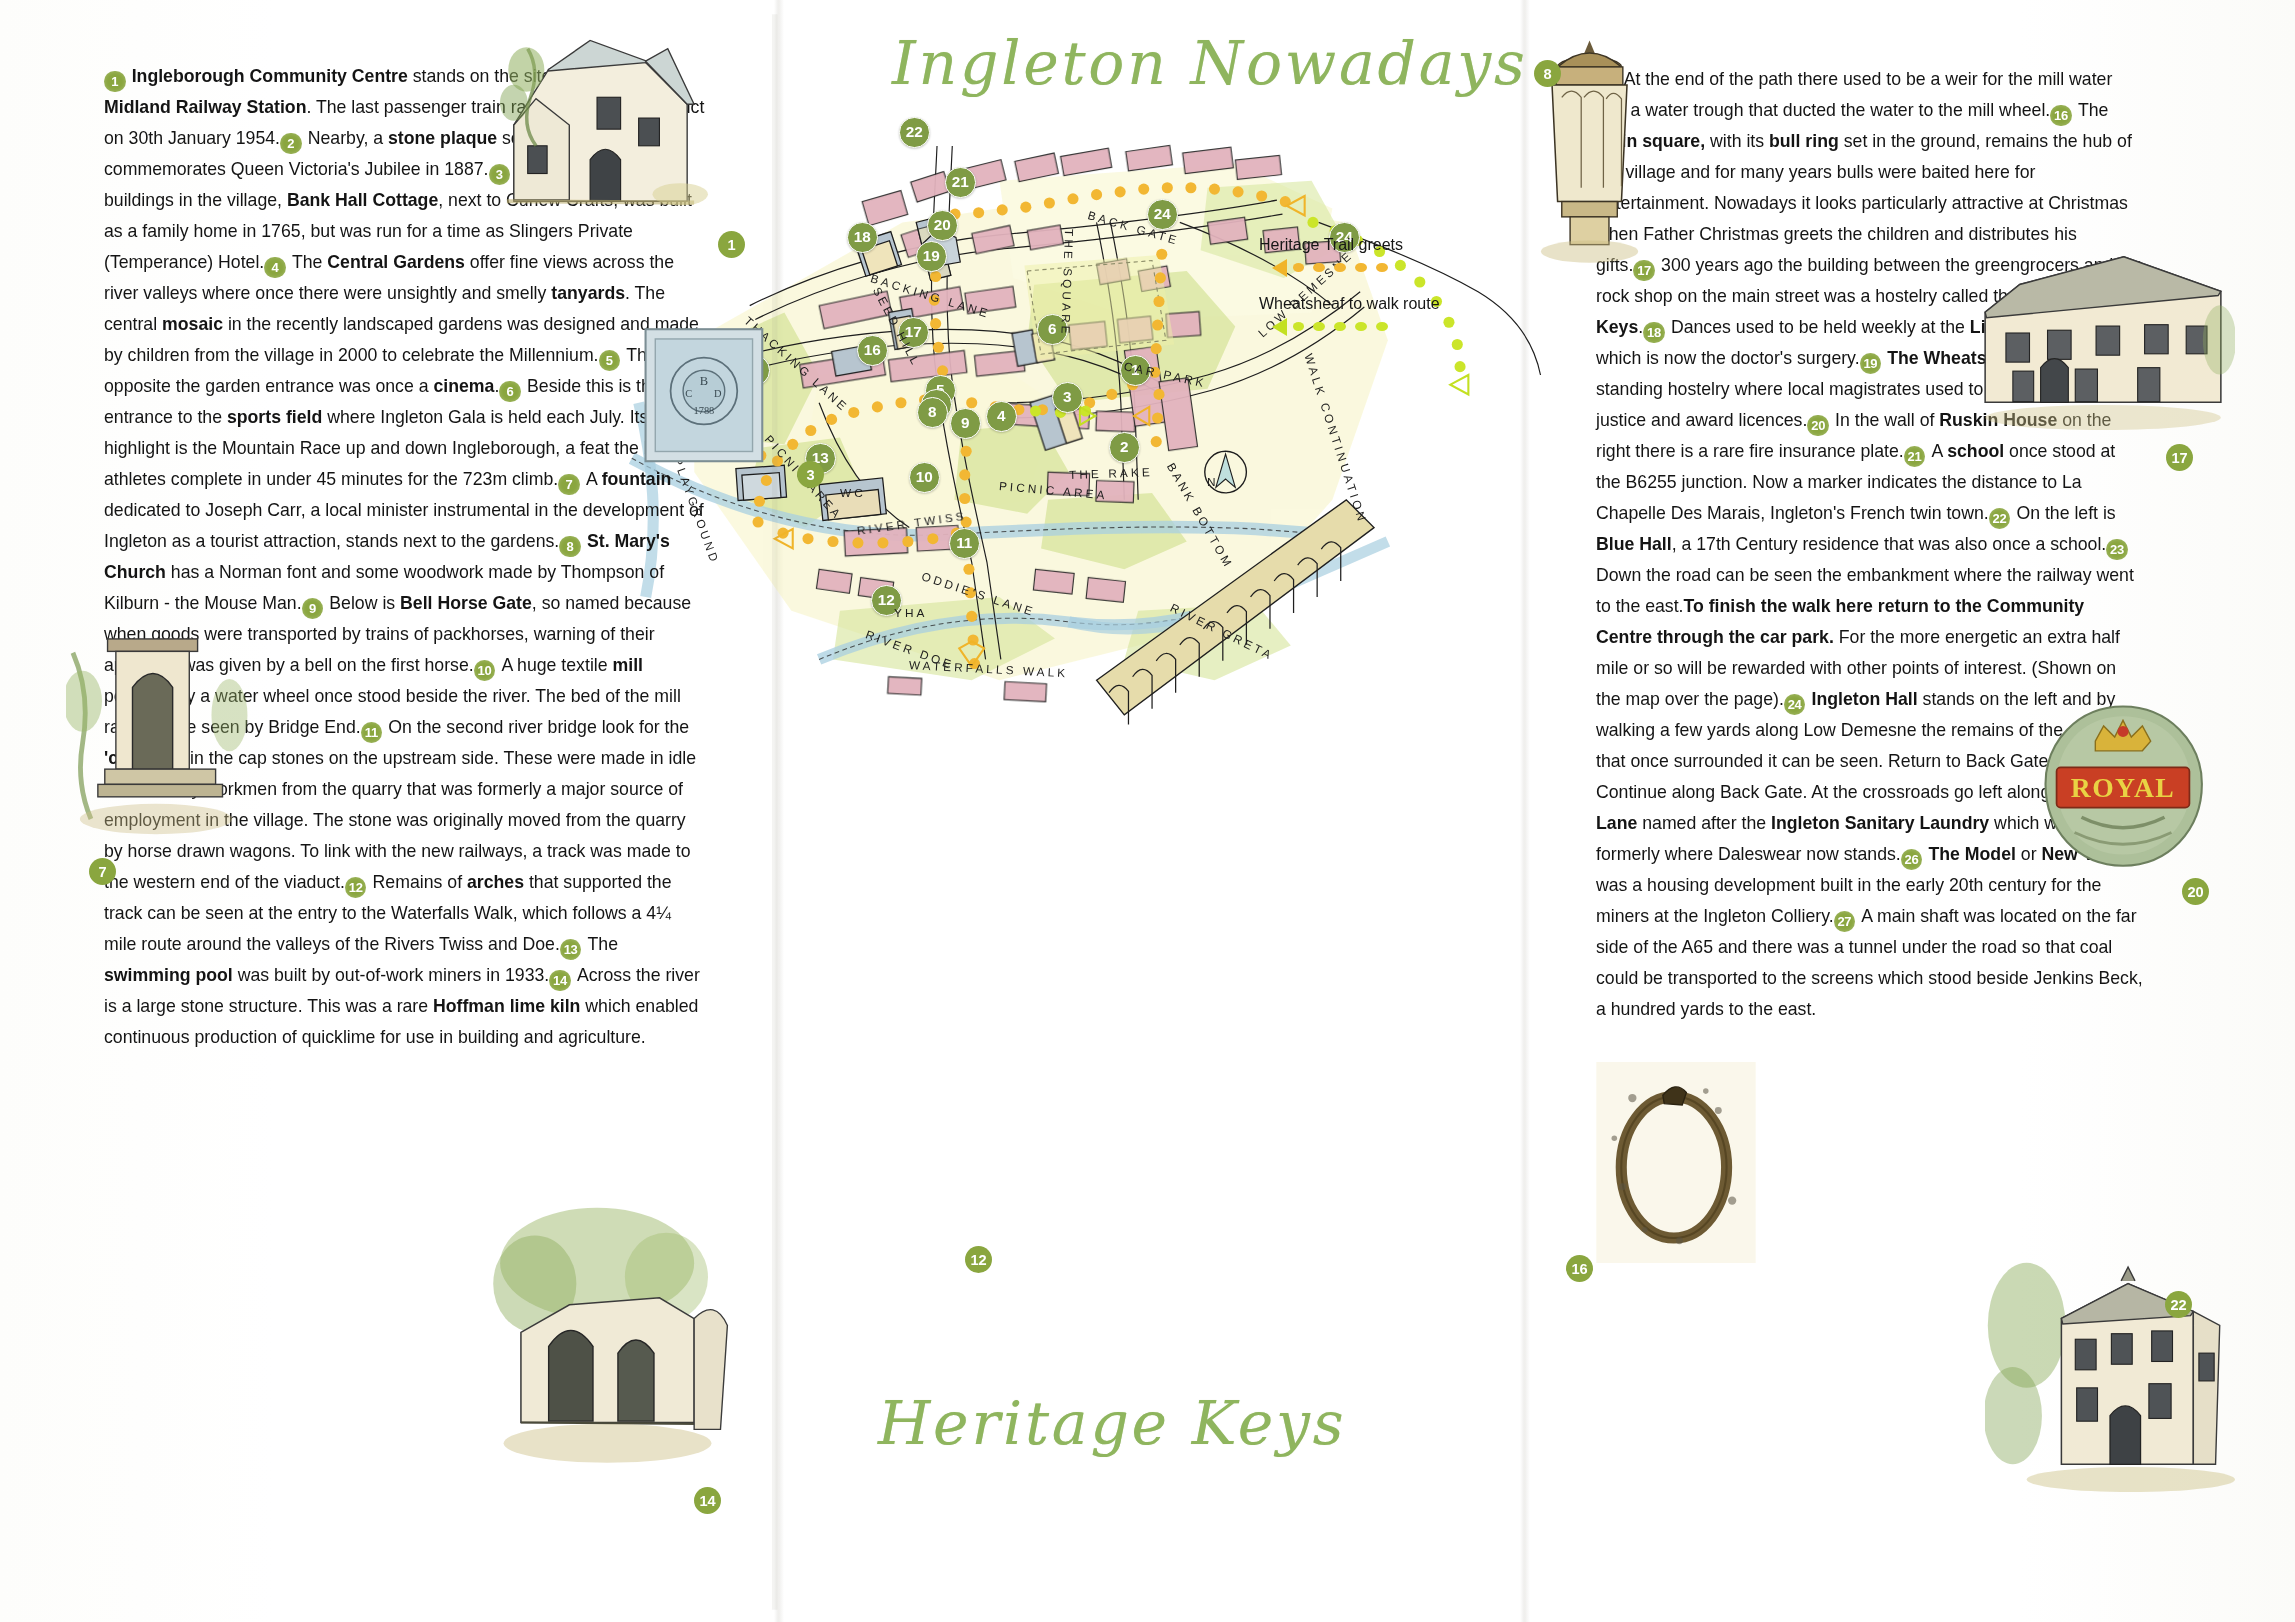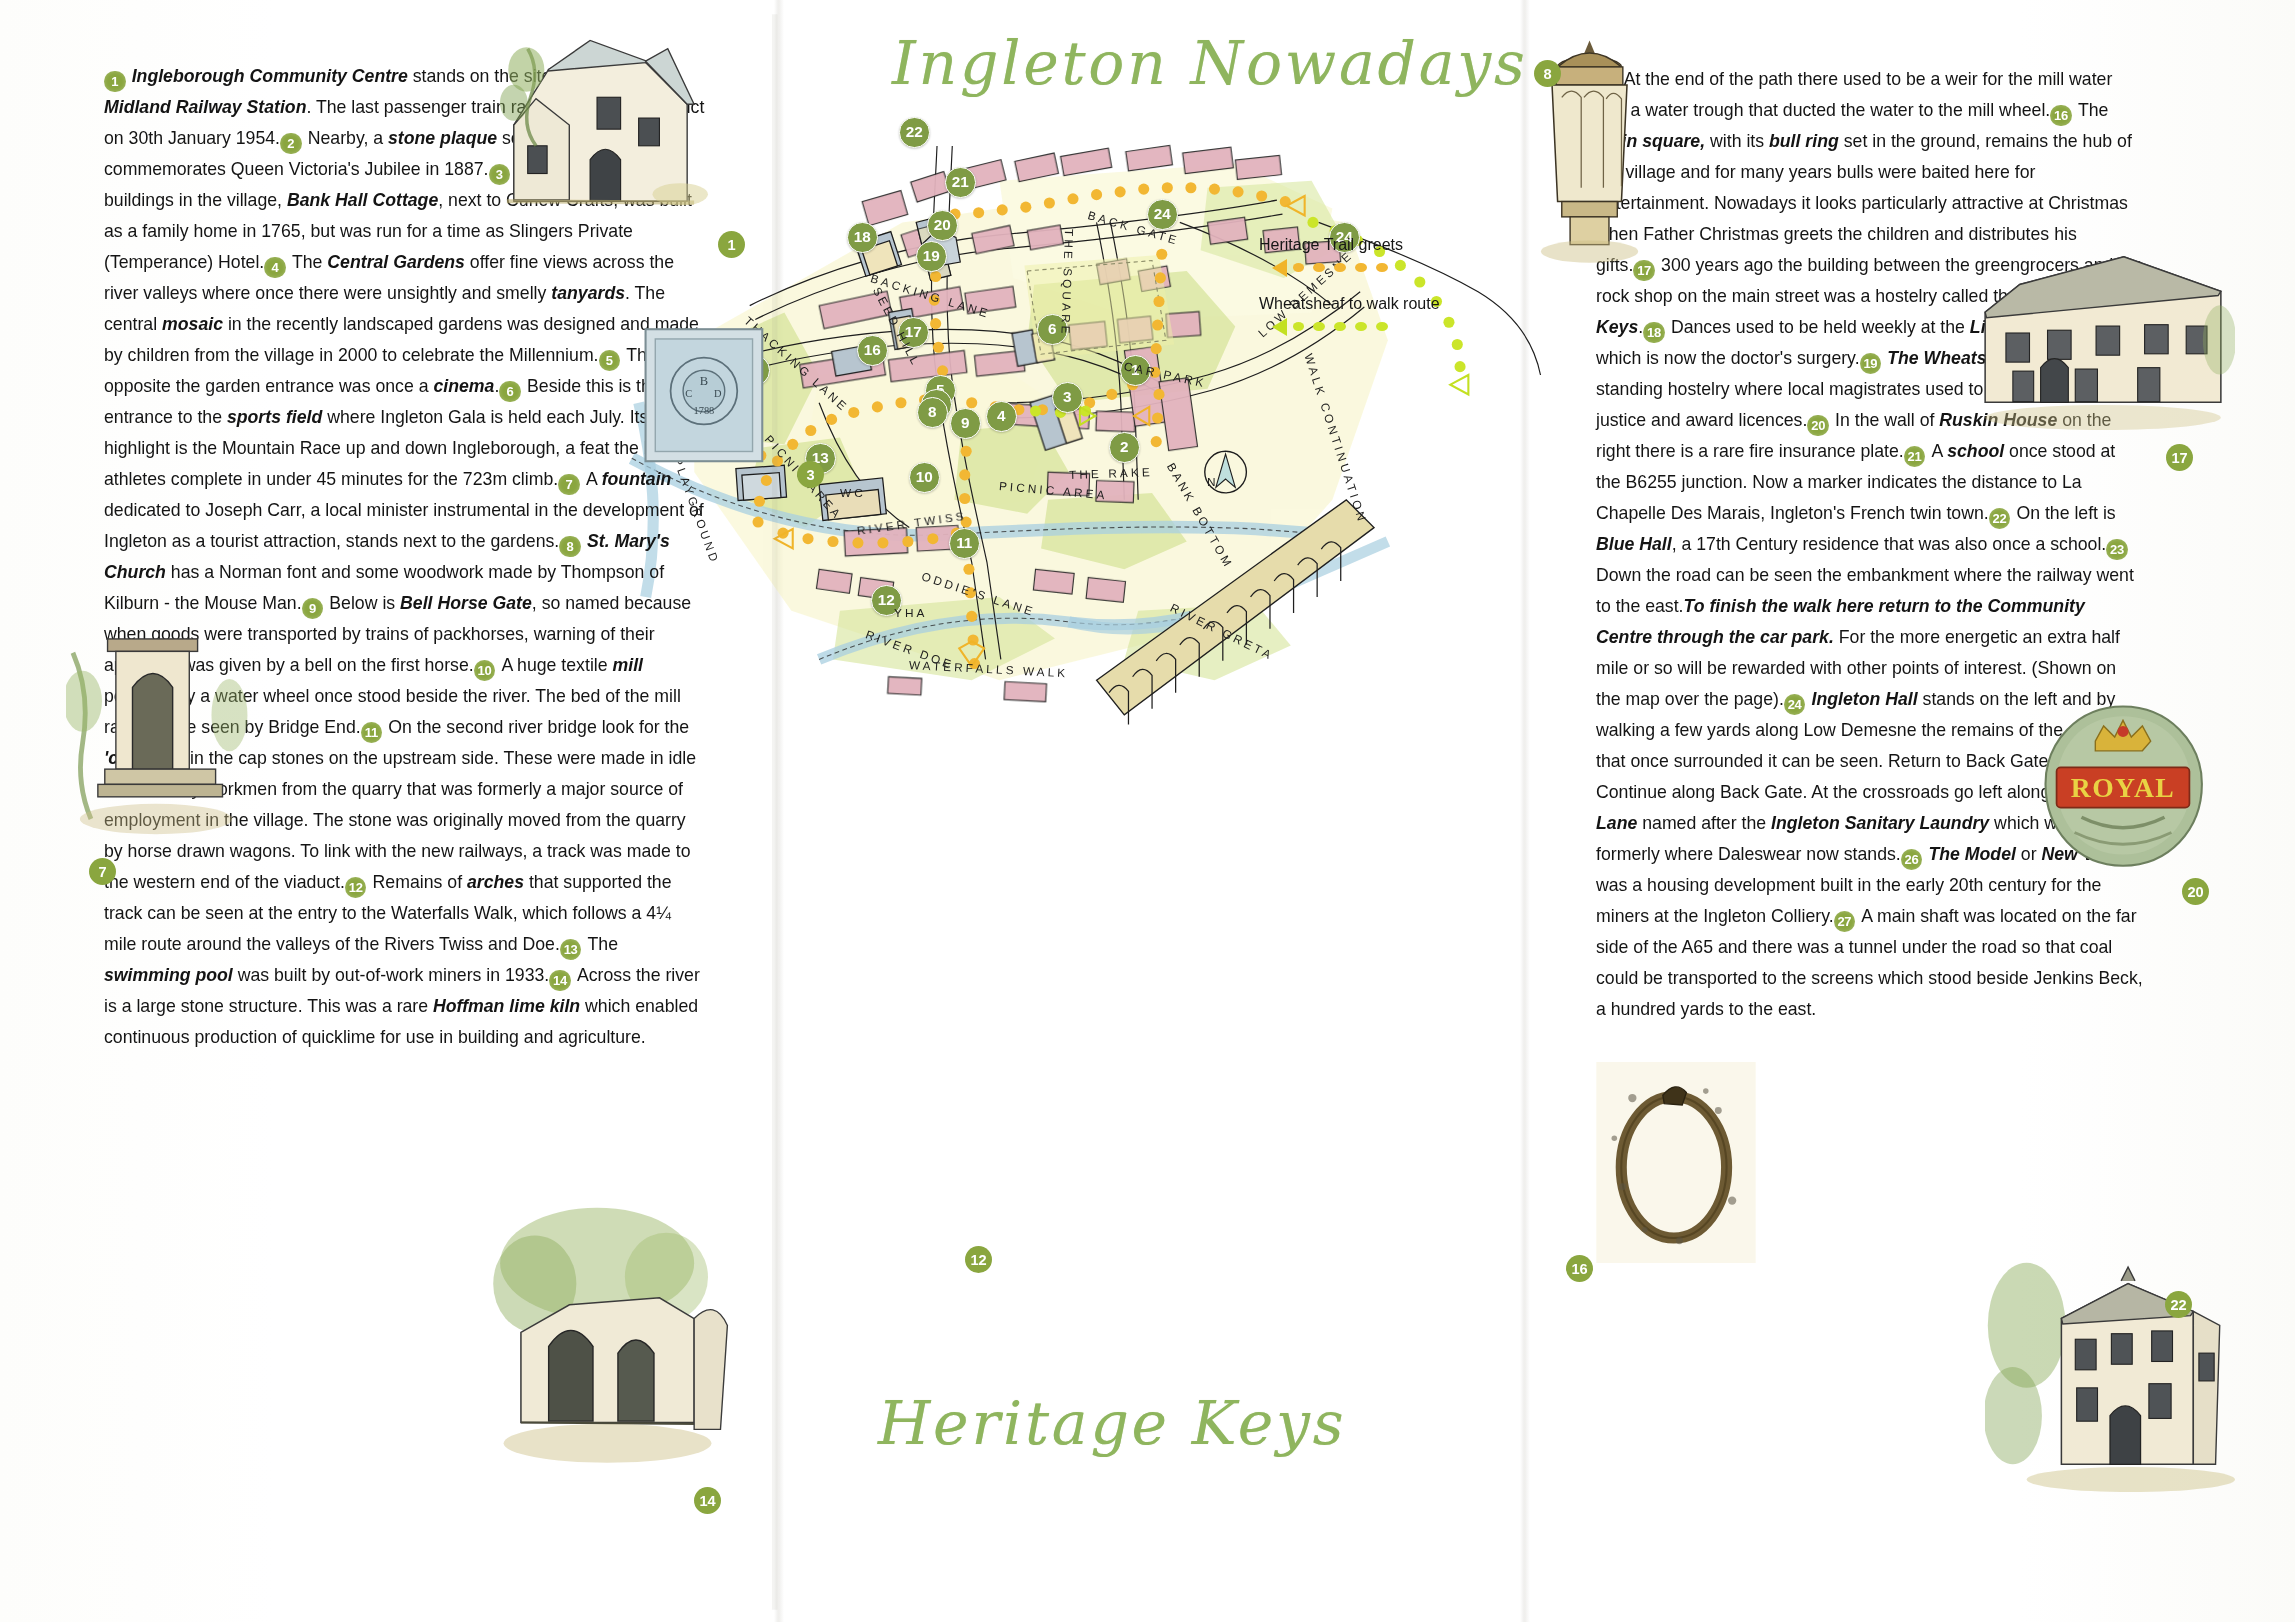--- a/index.html
+++ b/index.html
@@ -25,21 +25,21 @@
 
   .para{
     font-family:"Liberation Sans", sans-serif;
     font-size:17.7px;
     line-height:31px;
     color:#141414;
     text-align:left;
     margin:0;
   }
 
-  b{font-weight:700;font-style:italic;}
+  b{font-weight:700;}
 
   
   .num{
     display:inline-block;
     width:21.5px;height:21.5px;border-radius:50%;
     background:#8aa63f;
     color:#ffffff;
     font-size:13px;font-weight:700;
     line-height:21.5px;text-align:center;
     vertical-align:-3.5px;

